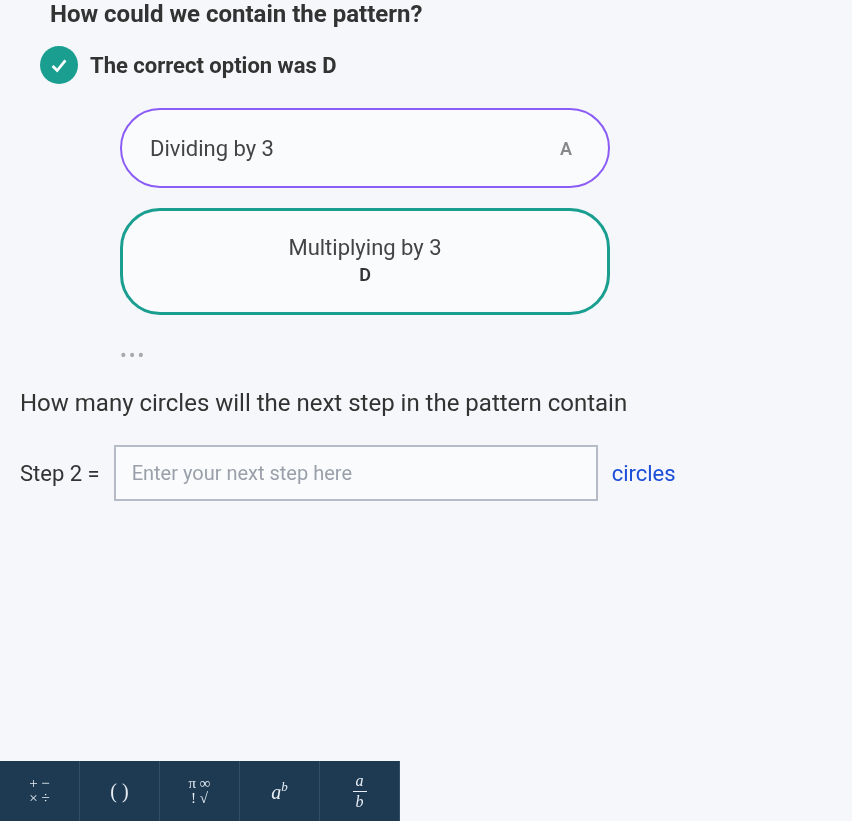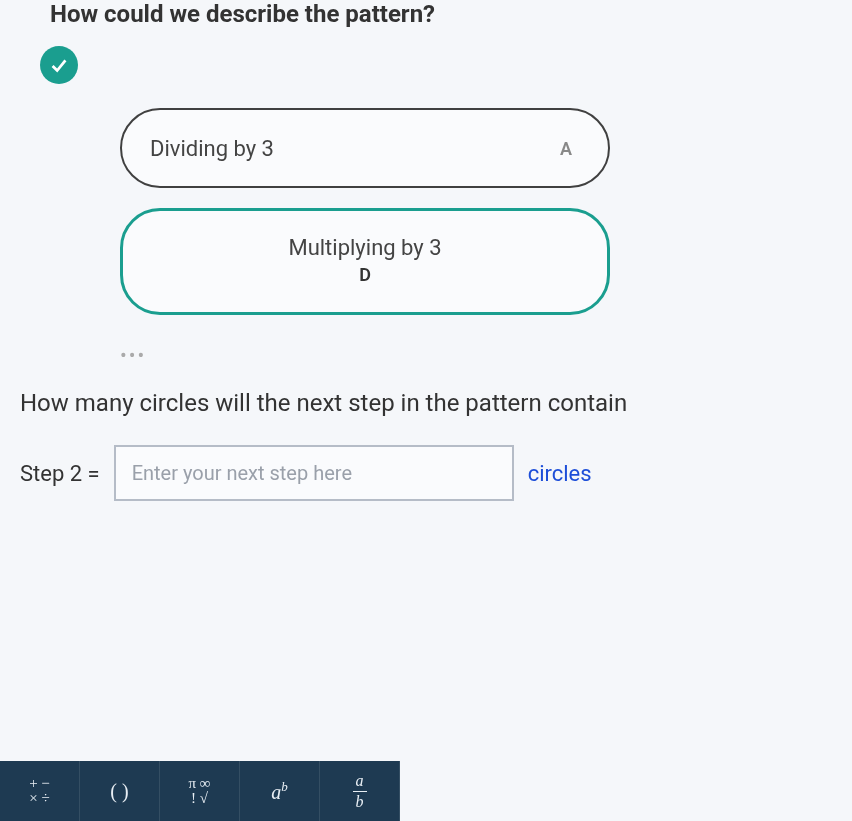--- a/index.html
+++ b/index.html
@@ -56,21 +56,21 @@
     }
     .options {
       display: flex;
       flex-direction: column;
       gap: 20px;
       margin-left: 100px;
       margin-bottom: 28px;
       width: 490px;
     }
     .option {
-      border: 2px solid #404040;
+      border: 2px solid #8b5cf6;
       border-radius: 40px;
       padding: 24px 28px;
       display: flex;
       justify-content: space-between;
       align-items: center;
       background: rgba(255,255,255,0.5);
       cursor: pointer;
     }
     .option.selected {
       border: 3px solid #1a9e8f;
@@ -114,21 +114,21 @@
     }
     .step-label {
       font-size: 22px;
       color: #333;
     }
     .step-input {
       border: 2px solid #b5bcc7;
       padding: 14px 16px;
       font-size: 20px;
       color: #999;
-      width: 400px;
+      width: 484px;
       background: rgba(255,255,255,0.5);
       font-family: inherit;
     }
     .step-input::placeholder {
       color: #9aa0aa;
     }
     .step-unit {
       font-size: 22px;
       color: #1d4ed8;
     }
@@ -170,28 +170,29 @@
       font-size: 16px;
       line-height: 1;
     }
     .frac .num { border-bottom: 1.5px solid #e8eef4; padding: 0 3px 2px 3px; }
     .frac .den { padding: 2px 3px 0 3px; }
   </style>
 </head>
 <body>
 
 <div class="content">
-  <div class="question-header">How could we describe the pattern?</div>
+  <div class="question-header">How could we contain the pattern?</div>
 
   <div class="correct-row">
     <div class="check-badge">
       <svg viewBox="0 0 24 24">
           <polyline points="5,13 10,18 19,7"></polyline>
         </svg>
     </div>
+    <div class="correct-text">The correct option was D</div>
   </div>
 
   <div class="options">
     <div class="option">
       <span class="option-text">Dividing by 3</span>
       <span class="option-letter">A</span>
     </div>
     <div class="option selected">
       <span class="option-text">Multiplying by 3</span>
       <span class="option-letter">D</span>

